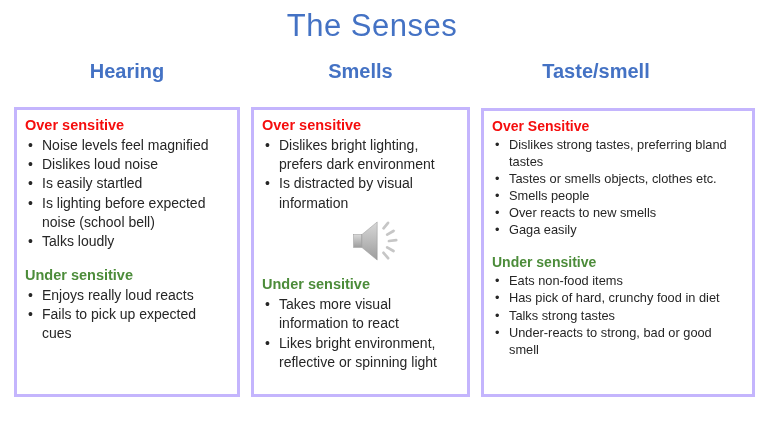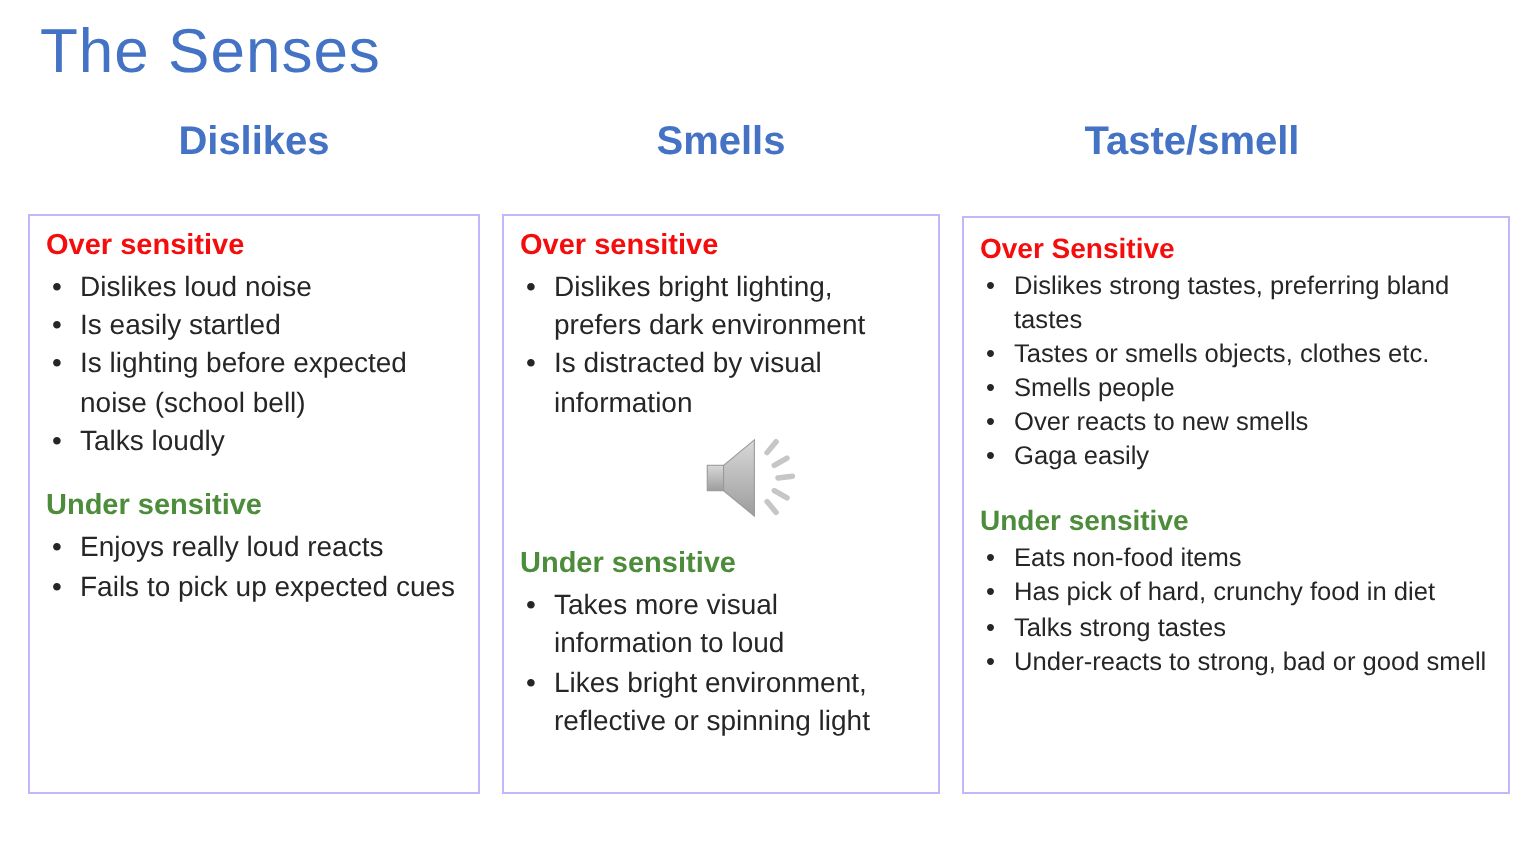--- a/index.html
+++ b/index.html
@@ -5,40 +5,39 @@
   html,body{margin:0;padding:0;background:#ffffff;}
   .slide{
     position:relative;
     width:768px;height:432px;
     background:#ffffff;
     font-family:"Liberation Sans", sans-serif;
     overflow:hidden;
   }
   .title{
     position:absolute;top:8px;left:0;width:744px;
-    text-align:left;
+    text-align:center;
     font-size:31px;font-weight:400;
     color:#4472C4;
     letter-spacing:0.5px;
-    padding-left:20px;
   }
   .col-header{
     position:absolute;top:60px;
     text-align:center;
     font-size:20px;font-weight:bold;
     color:#4472C4;
   }
   .col-header.h1{left:14px;width:226px;}
   .col-header.h2{left:251px;width:219px;}
   .col-header.h3{left:481px;width:230px;}
   .box{
     position:absolute;top:107px;height:290px;
     box-sizing:border-box;
     background:#ffffff;
-    border:1px solid #c4b5fd;
+    border:3px solid #c4b5fd;
     padding:4px 8px 4px 8px;
     color:#262626;
   }
   .box1{left:14px;width:226px;font-size:14px;line-height:1.38;}
   .box2{left:251px;width:219px;font-size:14px;line-height:1.38;}
   .box3{left:481px;width:274px;top:108px;height:289px;font-size:12.8px;line-height:1.33;}
   .sec-heading{
     font-weight:bold;
     font-size:14.5px;
     margin:2px 0 1px 0;
@@ -66,27 +65,28 @@
     transform:translateX(18px);
   }
 </style>
 </head>
 <body>
 
 <div class="slide">
 
   <div class="title">The Senses</div>
 
-  <div class="col-header h1">Dislikes</div>
+  <div class="col-header h1">Hearing</div>
   <div class="col-header h2">Smells</div>
   <div class="col-header h3">Taste/smell</div>
 
   <div class="box box1">
     <div class="sec-heading red">Over sensitive</div>
     <ul class="bullets">
+        <li>Noise levels feel magnified</li>
         <li>Dislikes loud noise</li>
         <li>Is easily startled</li>
         <li>Is lighting before expected noise (school bell)</li>
         <li>Talks loudly</li>
       </ul>
     <div class="sec-heading green under-gap">Under sensitive</div>
     <ul class="bullets">
         <li>Enjoys really loud reacts</li>
         <li>Fails to pick up expected cues</li>
       </ul>
@@ -112,21 +112,21 @@
           <line x1="37" y1="12" x2="42" y2="6"></line>
           <line x1="41" y1="19" x2="48" y2="15"></line>
           <line x1="43" y1="26" x2="51" y2="25"></line>
           <line x1="41" y1="33" x2="48" y2="37"></line>
           <line x1="37" y1="39" x2="42" y2="45"></line>
         </g>
       </svg>
     </div>
     <div class="sec-heading green">Under sensitive</div>
     <ul class="bullets">
-        <li>Takes more visual information to loud</li>
+        <li>Takes more visual information to react</li>
         <li>Likes bright environment, reflective or spinning light</li>
       </ul>
   </div>
 
   <div class="box box3">
     <div class="sec-heading red">Over Sensitive</div>
     <ul class="bullets">
         <li>Dislikes strong tastes, preferring bland tastes</li>
         <li>Tastes or smells objects, clothes etc.</li>
         <li>Smells people</li>

